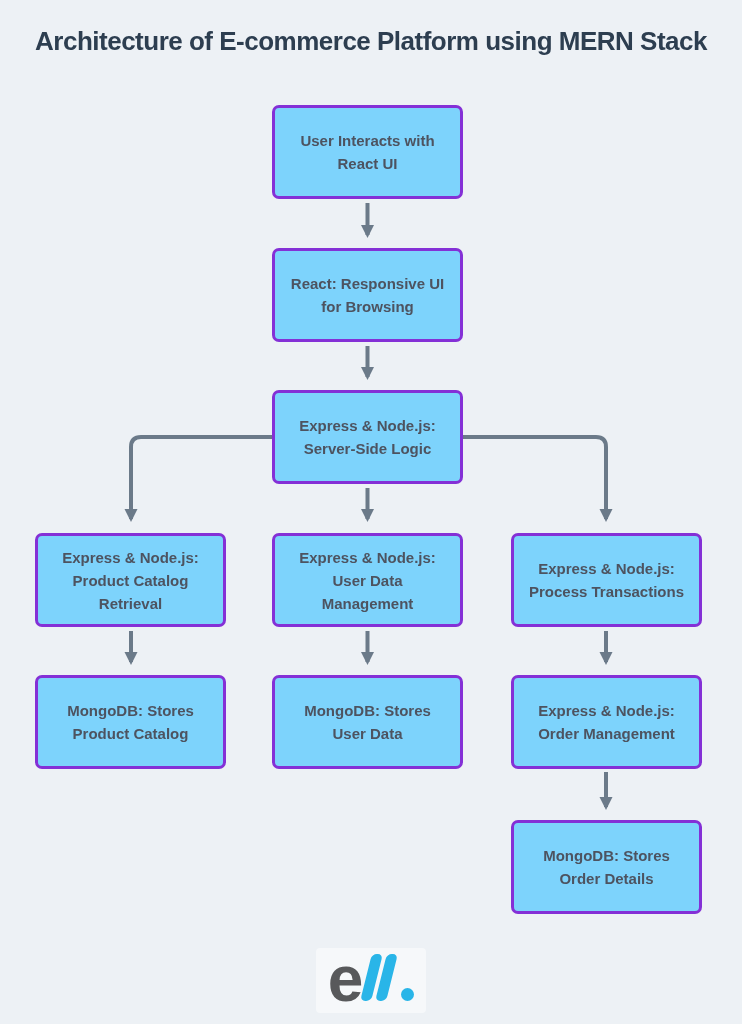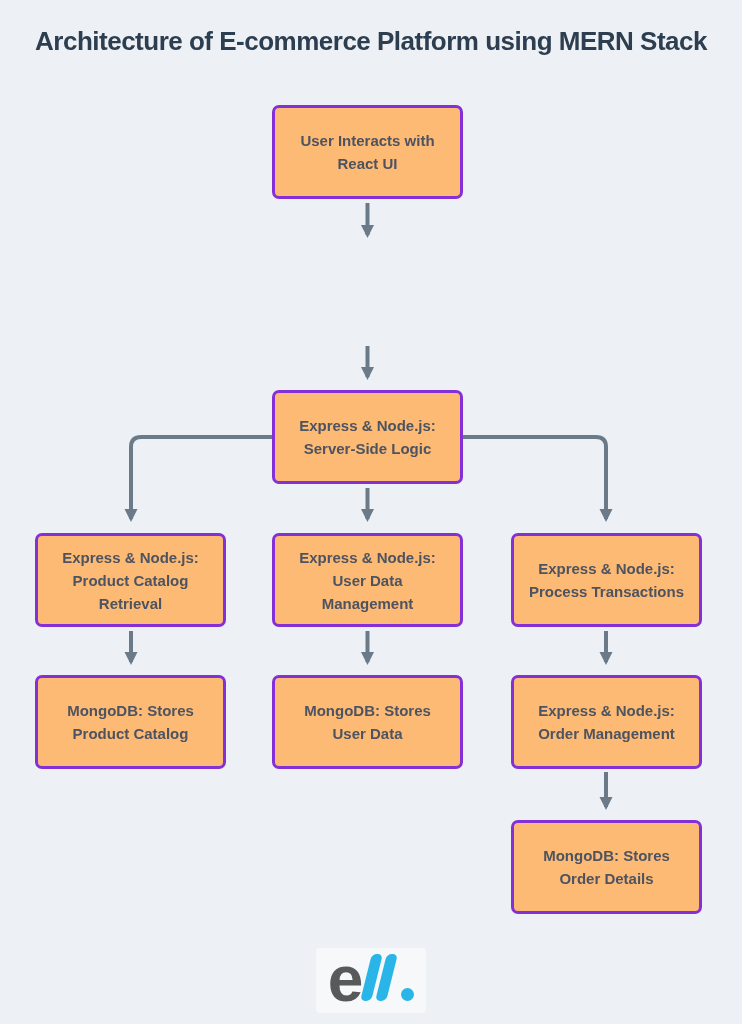--- a/index.html
+++ b/index.html
@@ -30,21 +30,21 @@
     position: absolute;
     top: 0; left: 0;
     width: 742px;
     height: 1024px;
   }
   .node {
     position: absolute;
     box-sizing: border-box;
     width: 191px;
     height: 94px;
-    background: #fdba74;
+    background: #7dd3fc;
     border: 3px solid #8430d6;
     border-radius: 7px;
     display: flex;
     align-items: center;
     justify-content: center;
     text-align: center;
   }
   .node span {
     white-space: pre-line;
     font-size: 15px;
@@ -129,20 +129,24 @@
       <path d="M367.5 631 L367.5 662" marker-end="url(#arrowhead)"></path>
       <path d="M606 631 L606 662" marker-end="url(#arrowhead)"></path>
       <path d="M606 772 L606 807" marker-end="url(#arrowhead)"></path>
     </g>
   </svg>
 
   <div class="node n1">
     <span>User Interacts with
 React UI</span>
   </div>
+  <div class="node n2">
+    <span>React: Responsive UI
+for Browsing</span>
+  </div>
   <div class="node n3">
     <span>Express &amp; Node.js:
 Server-Side Logic</span>
   </div>
   <div class="node n4">
     <span>Express &amp; Node.js:
 Product Catalog
 Retrieval</span>
   </div>
   <div class="node n5">

